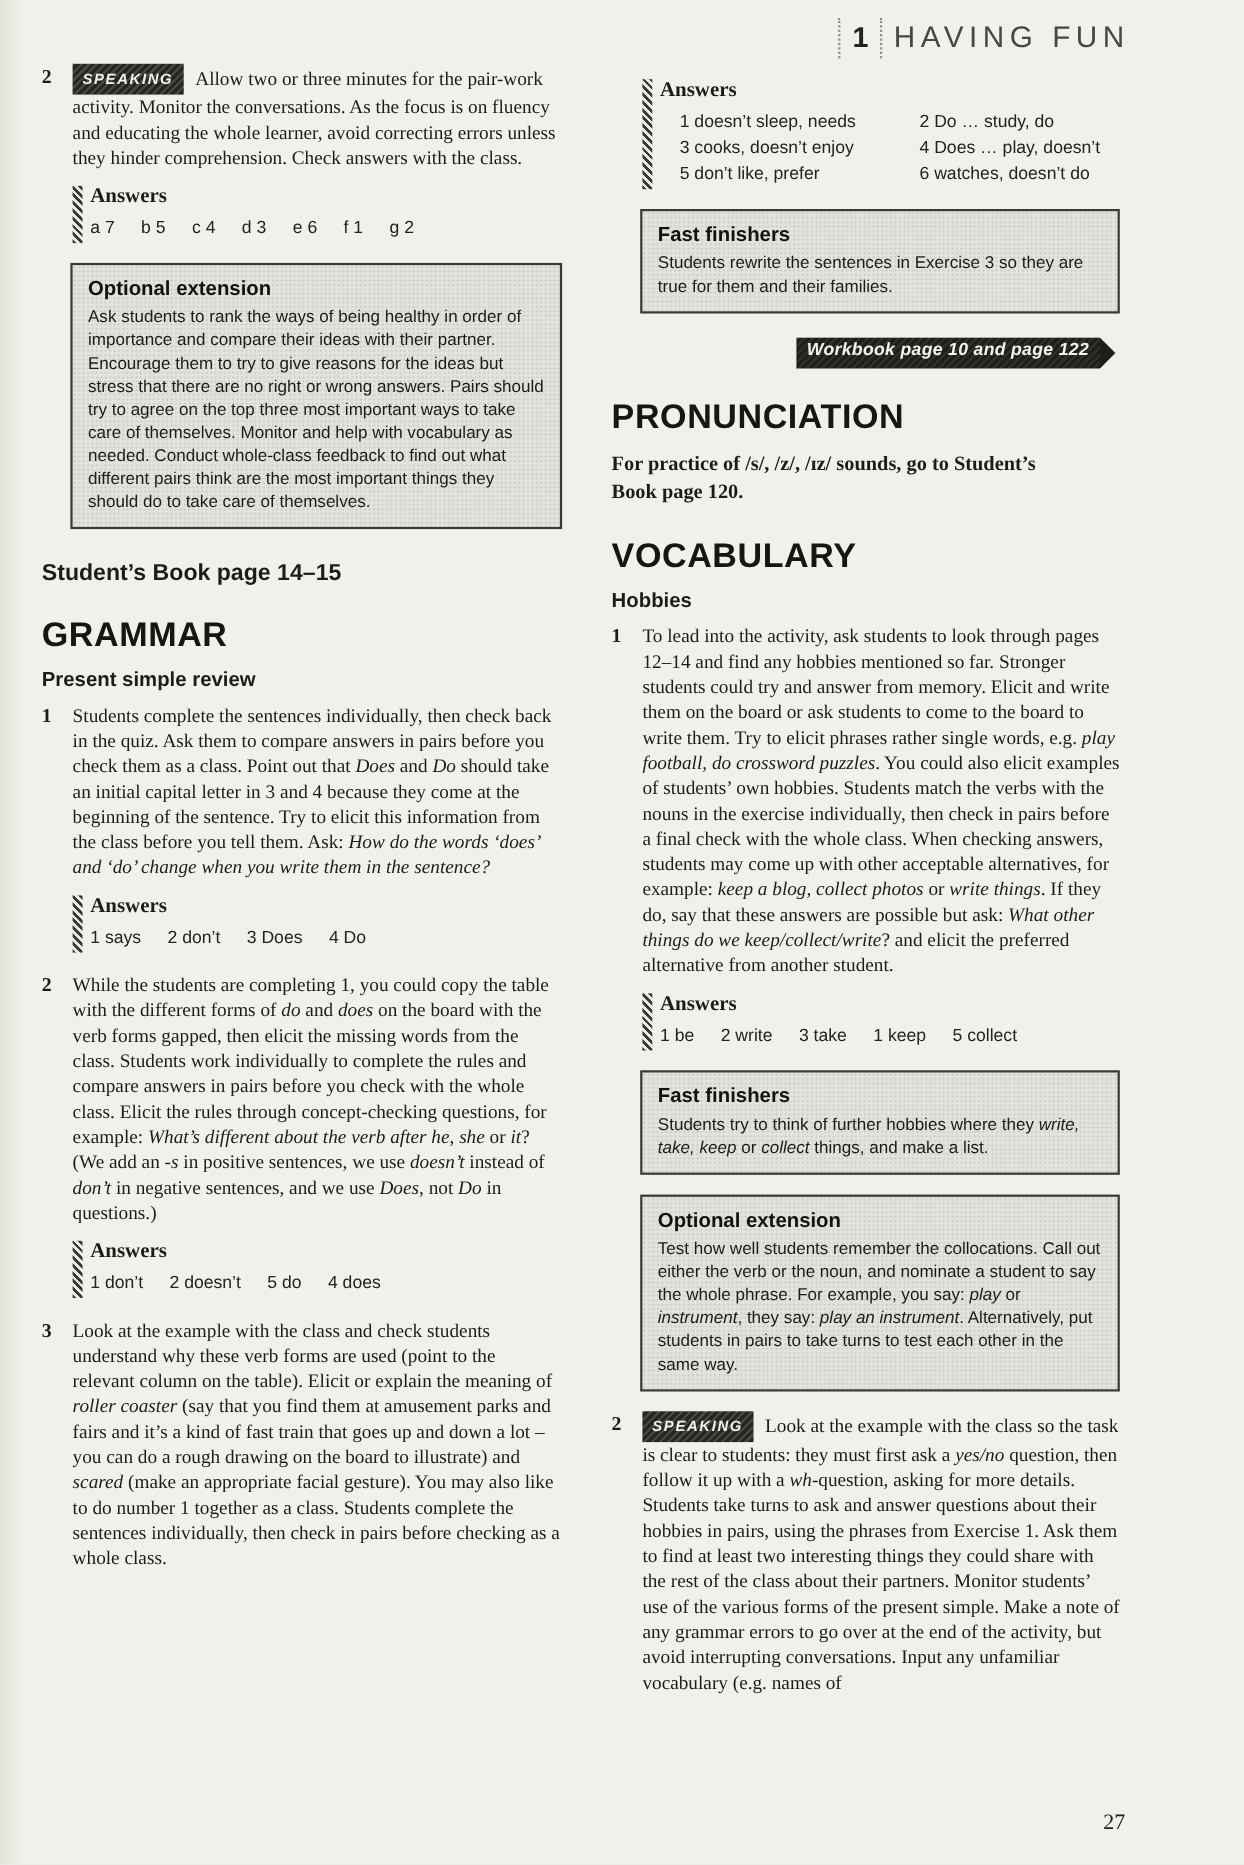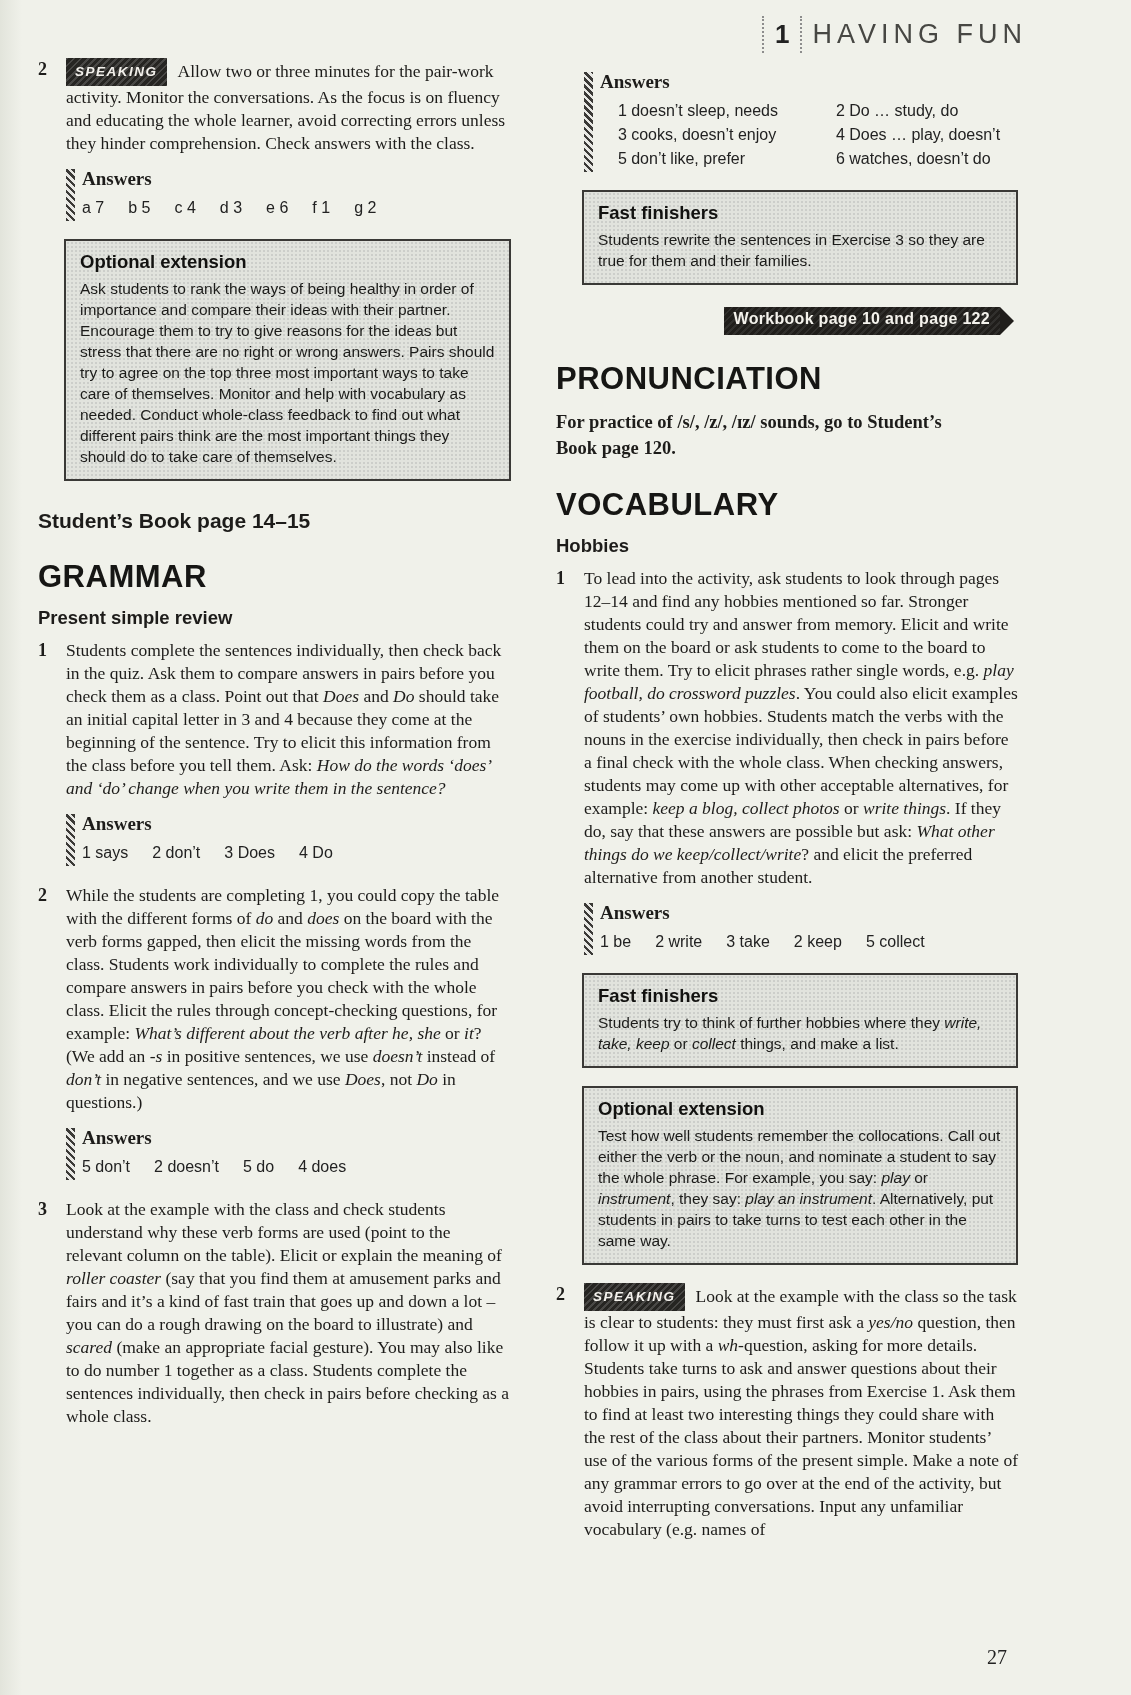--- a/index.html
+++ b/index.html
@@ -64,26 +64,26 @@
   .h-sub { font-family:"Liberation Sans",sans-serif; font-weight:bold; font-size:18.5px; margin:0 0 10px; }
   .pron-text { font-weight:bold; font-size:18.5px; line-height:26px; margin:2px 0 6px; width:420px; }
 
   
   .banner-row { display:flex; justify-content:flex-end; margin:22px 4px 6px 0; }
   .banner { display:flex; align-items:stretch; }
   .banner-label {
     background-color:#201e1b;
     background-image:repeating-linear-gradient(135deg, rgba(255,255,255,.08) 0 2px, transparent 2px 5px);
     color:#f4f2ec; font-family:"Liberation Sans",sans-serif; font-weight:bold; font-size:16px;
-    padding:3px 10px 4px; letter-spacing:.3px;
+    padding:3px 10px 4px; letter-spacing:.3px;font-style:italic;
   }
   .banner-arrow { width:0; height:0; align-self:center;
     border-top:14px solid transparent; border-bottom:14px solid transparent; border-left:14px solid #201e1b; }
 
-  .page-num { position:absolute; right:124px; bottom:26px; font-size:20px; color:#222;margin-left:46px; }
+  .page-num { position:absolute; right:108px; bottom:26px; font-size:20px; color:#222;margin-left:46px; }
 </style>
 </head>
 <body>
 
 <div class="page">
 
   <div class="unit-header">
     <span class="unit-num">1</span>
     <span class="unit-title">HAVING FUN</span>
   </div>
@@ -122,21 +122,21 @@
       <div class="answers-row"><span class="li-item">1 says</span><span class="li-item">2 don’t</span><span class="li-item">3 Does</span><span class="li-item">4 Do</span></div>
     </div>
 
     <div class="item">
       <div class="item-num">2</div>
       <div class="item-body"><span>While the students are completing 1, you could copy the table with the different forms of </span><em>do</em><span> and </span><em>does</em><span> on the board with the verb forms gapped, then elicit the missing words from the class. Students work individually to complete the rules and compare answers in pairs before you check with the whole class. Elicit the rules through concept-checking questions, for example: </span><em>What’s different about the verb after he, she</em><span> or </span><em>it</em><span>? (We add an </span><em>-s</em><span> in positive sentences, we use </span><em>doesn’t</em><span> instead of </span><em>don’t</em><span> in negative sentences, and we use </span><em>Does</em><span>, not </span><em>Do</em><span> in questions.)</span></div>
     </div>
 
     <div class="answers">
       <div class="answers-title">Answers</div>
-      <div class="answers-row"><span class="li-item">5 don’t</span><span class="li-item">2 doesn’t</span><span class="li-item">5 do</span><span class="li-item">4 does</span></div>
+      <div class="answers-row"><span class="li-item">1 don’t</span><span class="li-item">2 doesn’t</span><span class="li-item">5 do</span><span class="li-item">4 does</span></div>
     </div>
 
     <div class="item">
       <div class="item-num">3</div>
       <div class="item-body"><span>Look at the example with the class and check students understand why these verb forms are used (point to the relevant column on the table). Elicit or explain the meaning of </span><em>roller coaster</em><span> (say that you find them at amusement parks and fairs and it’s a kind of fast train that goes up and down a lot – you can do a rough drawing on the board to illustrate) and </span><em>scared</em><span> (make an appropriate facial gesture). You may also like to do number 1 together as a class. Students complete the sentences individually, then check in pairs before checking as a whole class.</span></div>
     </div>
 
   </div>
 
   <div class="col col-right">
@@ -175,21 +175,21 @@
     <div class="h-section">VOCABULARY</div>
     <div class="h-sub">Hobbies</div>
 
     <div class="item">
       <div class="item-num">1</div>
       <div class="item-body"><span>To lead into the activity, ask students to look through pages 12–14 and find any hobbies mentioned so far. Stronger students could try and answer from memory. Elicit and write them on the board or ask students to come to the board to write them. Try to elicit phrases rather single words, e.g. </span><em>play football, do crossword puzzles</em><span>. You could also elicit examples of students’ own hobbies. Students match the verbs with the nouns in the exercise individually, then check in pairs before a final check with the whole class. When checking answers, students may come up with other acceptable alternatives, for example: </span><em>keep a blog, collect photos</em><span> or </span><em>write things</em><span>. If they do, say that these answers are possible but ask: </span><em>What other things do we keep/collect/write</em><span>? and elicit the preferred alternative from another student.</span></div>
     </div>
 
     <div class="answers">
       <div class="answers-title">Answers</div>
-      <div class="answers-row"><span class="li-item">1 be</span><span class="li-item">2 write</span><span class="li-item">3 take</span><span class="li-item">2 keep</span><span class="li-item">5 collect</span></div>
+      <div class="answers-row"><span class="li-item">1 be</span><span class="li-item">2 write</span><span class="li-item">3 take</span><span class="li-item">1 keep</span><span class="li-item">5 collect</span></div>
     </div>
 
     <div class="shaded-box">
       <div class="box-title">Fast finishers</div>
       <div class="box-body"><span>Students try to think of further hobbies where they </span><em>write, take, keep</em><span> or </span><em>collect</em><span> things, and make a list.</span></div>
     </div>
 
     <div class="shaded-box">
       <div class="box-title">Optional extension</div>
       <div class="box-body"><span>Test how well students remember the collocations. Call out either the verb or the noun, and nominate a student to say the whole phrase. For example, you say: </span><em>play</em><span> or </span><em>instrument</em><span>, they say: </span><em>play an instrument</em><span>. Alternatively, put students in pairs to take turns to test each other in the same way.</span></div>

